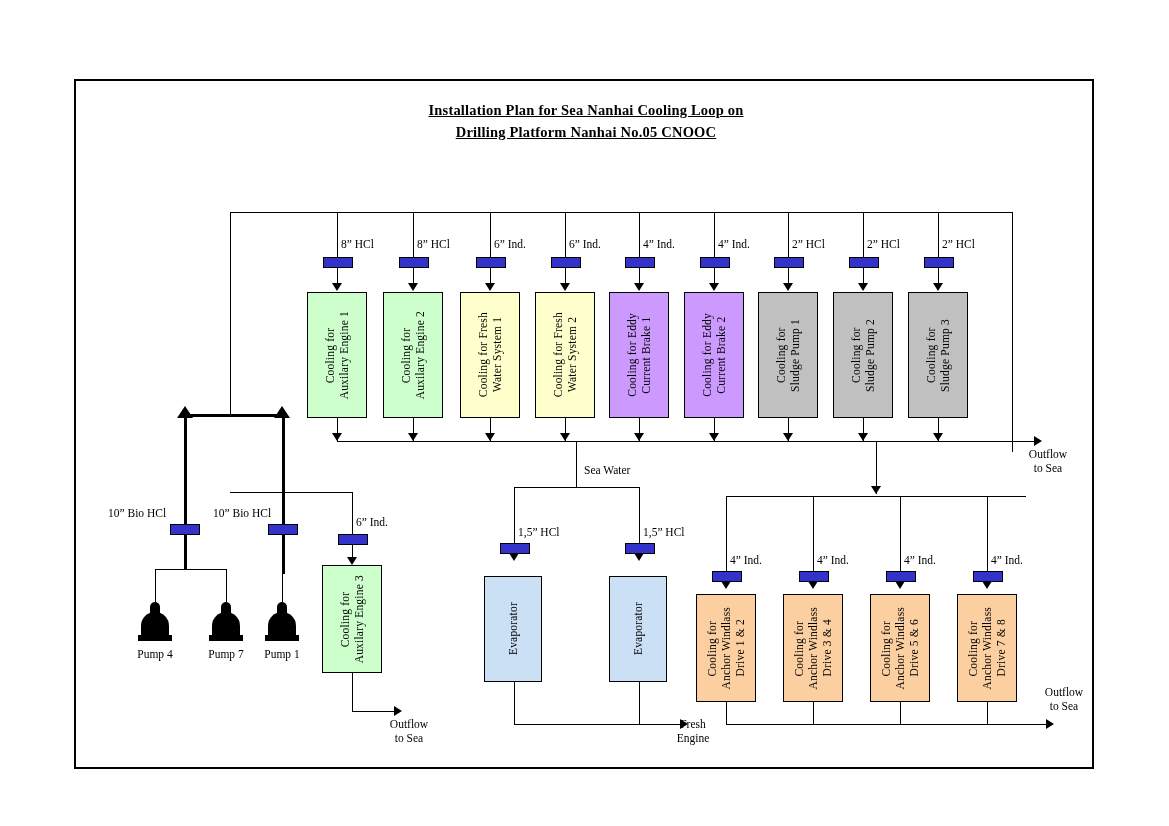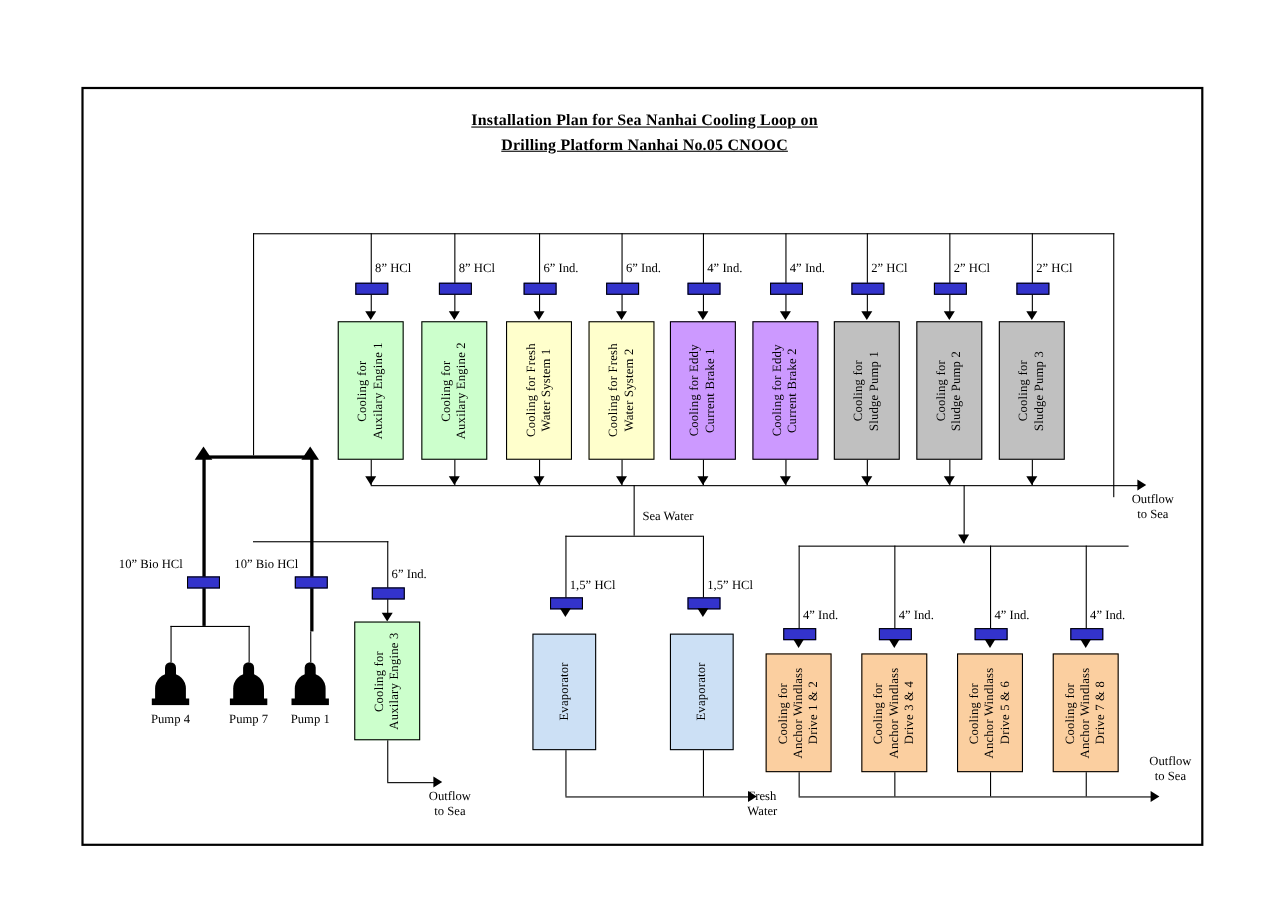--- a/index.html
+++ b/index.html
@@ -347,21 +347,21 @@
     <div class="arr-down" style="left:558px; top:472px;"></div>
     <div class="lbl" style="left:567px; top:444px;">1,5” HCl</div>
     <div class="box" style="left:533px; top:495px; width:58px; height:106px; background:#cce0f5;">
       <div class="vtext">Evaporator</div>
     </div>
     <div class="vline" style="left:563px; top:601px; height:42px;"></div>
 
     <div class="hline" style="left:438px; top:643px; width:168px;"></div>
     <div class="arr-right" style="left:604px; top:638px;"></div>
     <div class="lbl center" style="left:585px; top:636px; width:64px;">Fresh
-Water</div>
+Engine</div>
 
     <div class="vline" style="left:800px; top:360px; height:53px;"></div>
     <div class="arr-down" style="left:795px; top:405px;"></div>
     <div class="hline" style="left:650px; top:415px; width:300px;"></div>
 
     <div class="vline" style="left:650px; top:415px; height:84px;"></div>
     <div class="valve" style="left:636px; top:490px;"></div>
     <div class="arr-down" style="left:645px; top:500px;"></div>
     <div class="lbl" style="left:654px; top:472px;">4” Ind.</div>
     <div class="box" style="left:620px; top:513px; width:60px; height:108px; background:#fbcfa0;">

